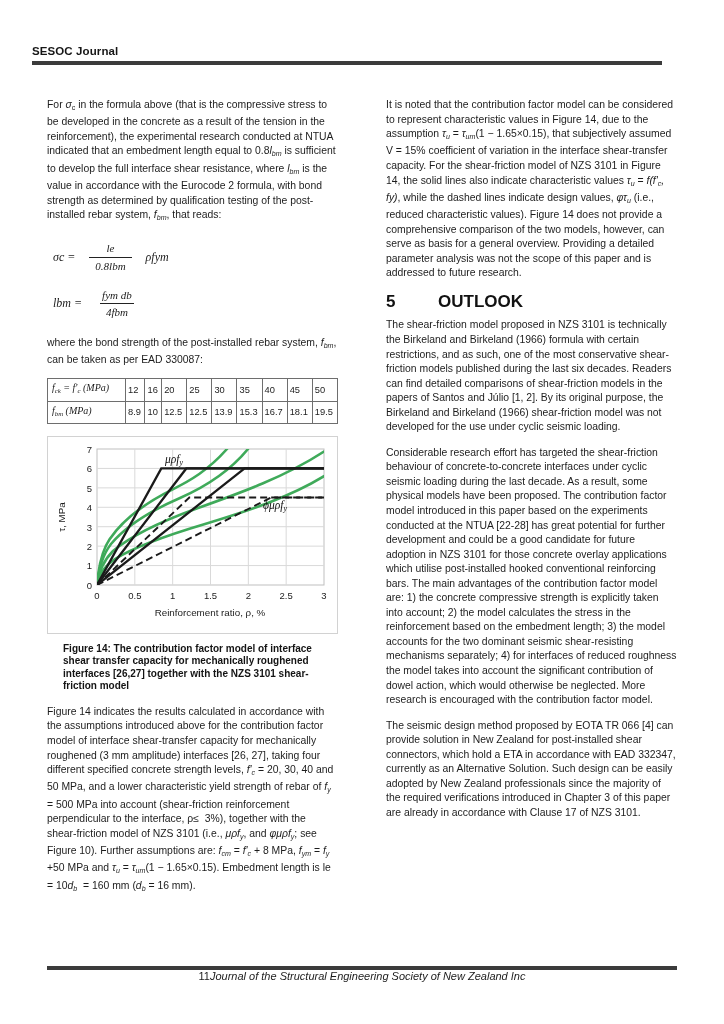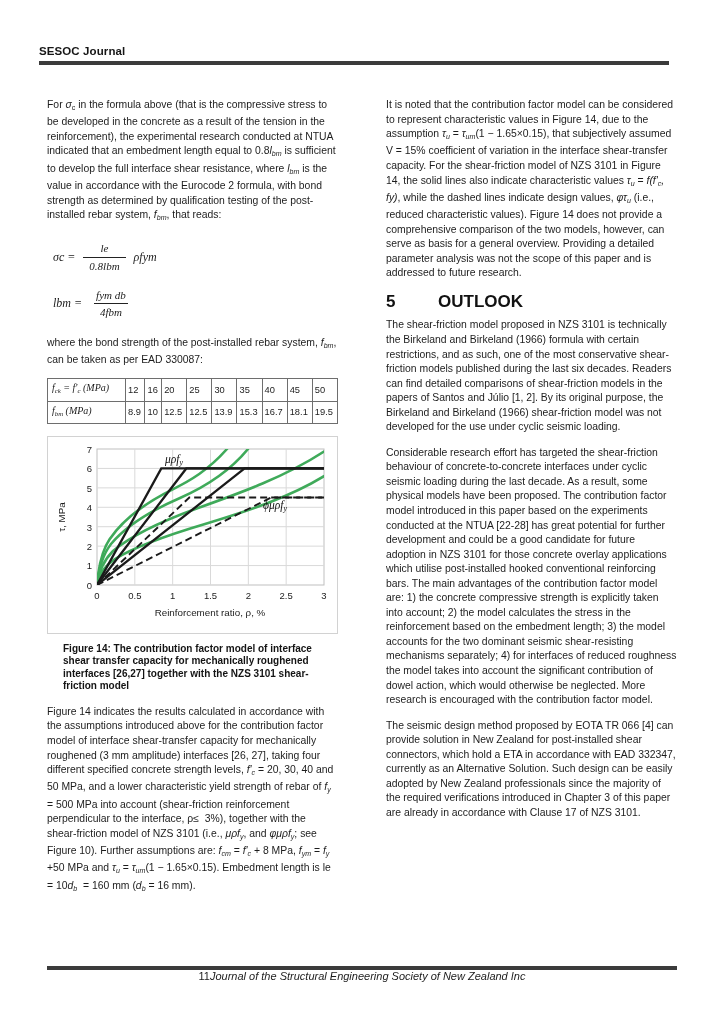--- a/index.html
+++ b/index.html
@@ -15,21 +15,21 @@
   }
   .page {
     position: absolute;
     left: 0; top: 0;
     width: 724px; height: 1024px;
     padding: 0;
   }
   
   .header {
     position: absolute;
-    left: 39px; top: 45px; width: 630px;
+    left: 32px; top: 45px; width: 630px;
   }
   .header-title {
     font-size: 11.5px;
     font-weight: bold;
     letter-spacing: 0.1px;
     color: #161616;
     margin-bottom: 4px;
   }
   .header-rule {
     height: 4px;
@@ -52,21 +52,21 @@
   i, em { font-style: italic; }
   sub { font-size: 0.68em; vertical-align: -0.25em; }
   
   .formula {
     margin: 13px 0 13px 0;
     font-family: "Liberation Serif", serif;
     font-style: italic;
     font-size: 12px;
     display: flex;
     align-items: center;
-    gap: 5px;
+    gap: 11px;
   }
   .formula.f1 { margin: 16px 0 14px 6px; }
   .formula.f2 { margin: 14px 0 16px 6px; }
   .frac {
     display: inline-flex;
     flex-direction: column;
     align-items: center;
     vertical-align: middle;
     margin: 0 3px;
   }

